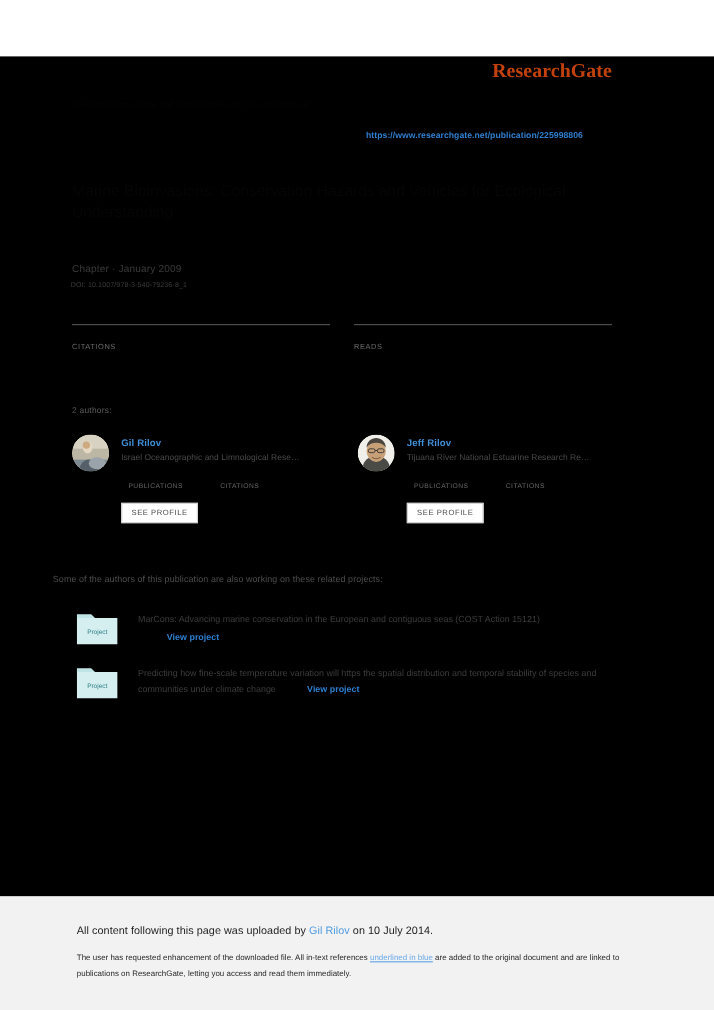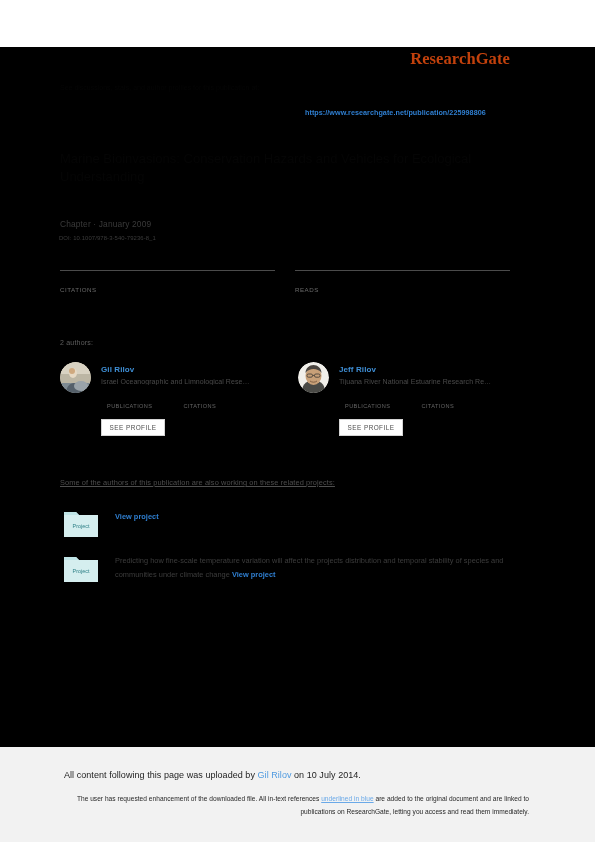--- a/index.html
+++ b/index.html
@@ -197,26 +197,25 @@
     letter-spacing: 0.45px;
     display: flex;
     align-items: center;
     justify-content: center;
     box-sizing: border-box;
   }
 
   
   .projects-head {
     position: absolute;
-    left: 60px;
+    left: 44px;
     top: 478px;
     font-size: 7.4px;
     color: #4e4e4e;
     letter-spacing: 0.1px;
-    text-decoration: underline;
   }
   .project {
     position: absolute;
     left: 60px;
     width: 470px;
   }
   .project.p0 { top: 505px; }
   .project.p1 { top: 550px; }
 
   .proj-icon {
@@ -231,33 +230,33 @@
     left: 55px; top: 4px;
     width: 415px;
     font-size: 7.4px;
     line-height: 13.5px;
     color: #3d3d3d;
     letter-spacing: 0.02px;
   }
   .view-project {
     color: #2f7fd1;
     font-weight: 700;
+    margin-left: 24px;
   }
   .view-project.block {
     display: block;
     margin-top: 1px;
   }
 
   
   .footer {
     position: absolute;
     left: 0; top: 747px;
     width: 595px; height: 95px;
     background: #f2f2f2;
-    text-align: right;
   }
   .footer-main {
     position: absolute;
     left: 64px; top: 23px;
     font-size: 9px;
     color: #1d1d1d;
     letter-spacing: 0.05px;
   }
   .footer-main .link { color: #4f9ae0; }
   .footer-note {
@@ -381,34 +380,35 @@
 
 <div class="project p0">
   <div class="proj-icon">
     <svg width="34" height="28" viewBox="0 0 34 28">
       <path d="M0 3h12l3 3h19v22H0z" fill="#d5eeef"></path>
       <path d="M0 3h12l3 3H0z" fill="#bfe4e6"></path>
       <text x="17" y="19" font-family="Liberation Sans, sans-serif" font-size="5.4" fill="#2d7f86" text-anchor="middle">Project</text>
     </svg>
   </div>
   <div class="proj-text">
+    <span>MarCons: Advancing marine conservation in the European and contiguous seas (COST Action 15121)</span>
     <span class="view-project block">View project</span>
   </div>
 </div>
 
 <div class="project p1">
   <div class="proj-icon">
     <svg width="34" height="28" viewBox="0 0 34 28">
       <path d="M0 3h12l3 3h19v22H0z" fill="#d5eeef"></path>
       <path d="M0 3h12l3 3H0z" fill="#bfe4e6"></path>
       <text x="17" y="19" font-family="Liberation Sans, sans-serif" font-size="5.4" fill="#2d7f86" text-anchor="middle">Project</text>
     </svg>
   </div>
   <div class="proj-text">
-    <span>Predicting how fine-scale temperature variation will affect the projects distribution and temporal stability of species and communities under climate change</span>
+    <span>Predicting how fine-scale temperature variation will https the spatial distribution and temporal stability of species and communities under climate change</span>
     <span class="view-project">View project</span>
   </div>
 </div>
 
 <div class="footer">
   <div class="footer-main">
     <span>All content following this page was uploaded by </span><span class="link">Gil Rilov</span><span> on 10 July 2014.</span>
   </div>
   <div class="footer-note">
     <span>The user has requested enhancement of the downloaded file. All in-text references </span><span class="link-underline">underlined in blue</span><span> are added to the original document and are linked to publications on ResearchGate, letting you access and read them immediately.</span>

